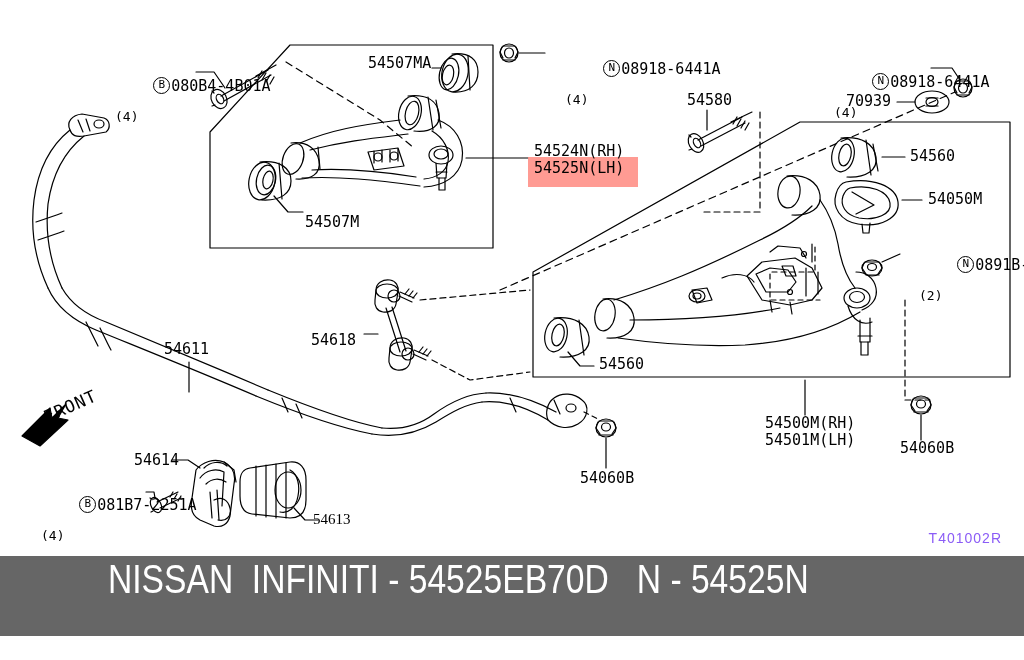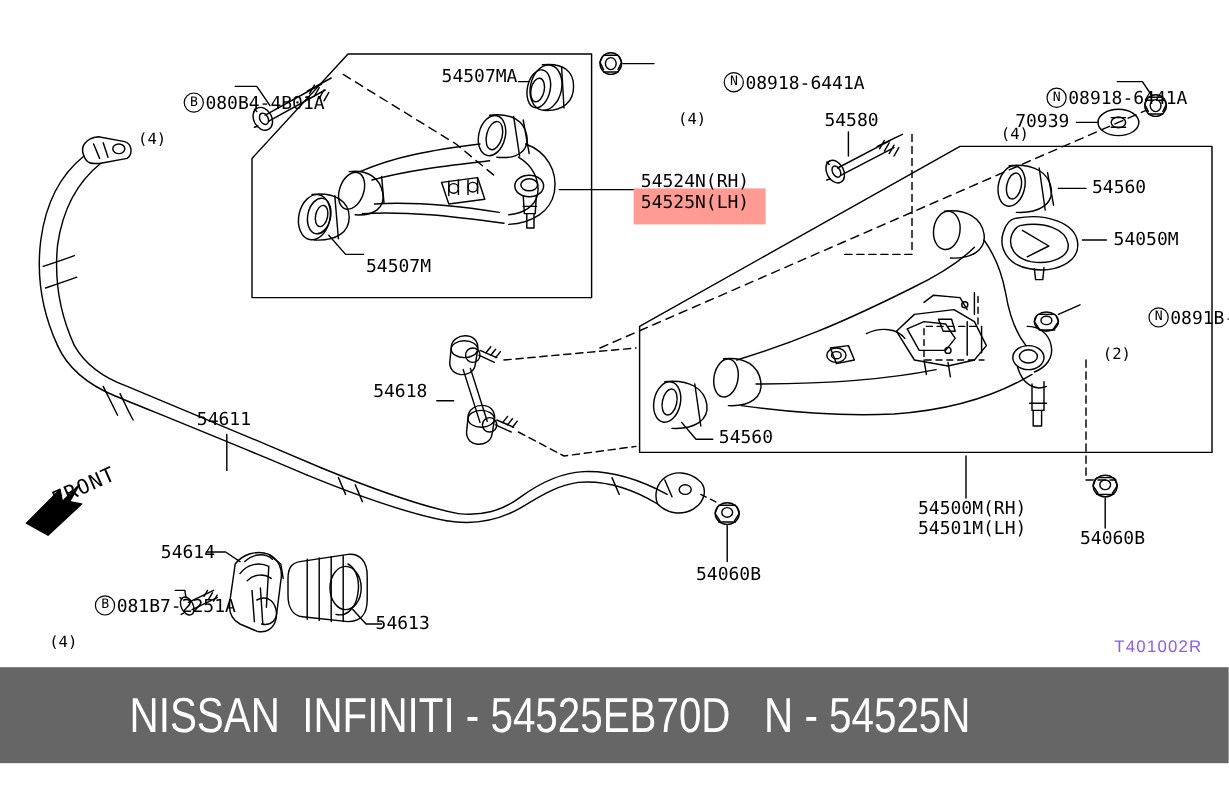--- a/index.html
+++ b/index.html
@@ -62,21 +62,21 @@
   #diag-code{
     position:absolute;right:22px;top:530px;
     font-size:14px;font-family:Liberation Sans, sans-serif;
     letter-spacing:1px;color:#8b5cf6;
   }
 
   
   #banner{
     position:absolute;left:0;top:556px;width:1024px;height:80px;
     background:#666666;
-    display:flex;align-items:center;
+    display:flex;align-items:flex-start;
   }
   #banner-text{
     color:#ffffff;
     font-family:"Liberation Sans", sans-serif;
     font-size:41px;
     font-weight:400;
     letter-spacing:0px;
     transform:scaleX(.82);
     transform-origin:left center;
     margin-left:108px;
@@ -433,32 +433,32 @@
 
     <div class="lbl" style="left:599px;top:356px;">54560</div>
 
     <div class="lbl two" style="left:765px;top:415px;text-align:right;">54500M(RH)</div>
     <div class="lbl two" style="left:765px;top:432px;">54501M(LH)</div>
 
     <div class="lbl" style="left:900px;top:440px;">54060B</div>
 
     <div class="lbl" style="left:580px;top:470px;">54060B</div>
 
-    <div class="lbl" style="left:311px;top:318px;">54618</div>
+    <div class="lbl" style="left:311px;top:332px;">54618</div>
 
     <div class="lbl" style="left:164px;top:341px;">54611</div>
 
     <div class="lbl" style="left:134px;top:452px;">54614</div>
 
     <div class="lbl" style="left:25px;top:481px;">
       <span class="circ">B</span><span>081B7-2251A</span>
       <span class="qty">(4)</span>
     </div>
 
-    <div class="lbl" style="left:313px;top:511px;">54613</div>
+    <div class="lbl" style="left:313px;top:511px;font-family:Liberation Serif, serif;">54613</div>
 
     <div class="lbl" style="left:42px;top:398px;transform:rotate(-24deg);font-size:17px;letter-spacing:1px;">FRONT</div>
 
     <div id="diag-code">T401002R</div>
 
   </div>
 
   <div id="banner">
     <div id="banner-text">NISSAN  INFINITI - 54525EB70D   N - 54525N</div>
   </div>

